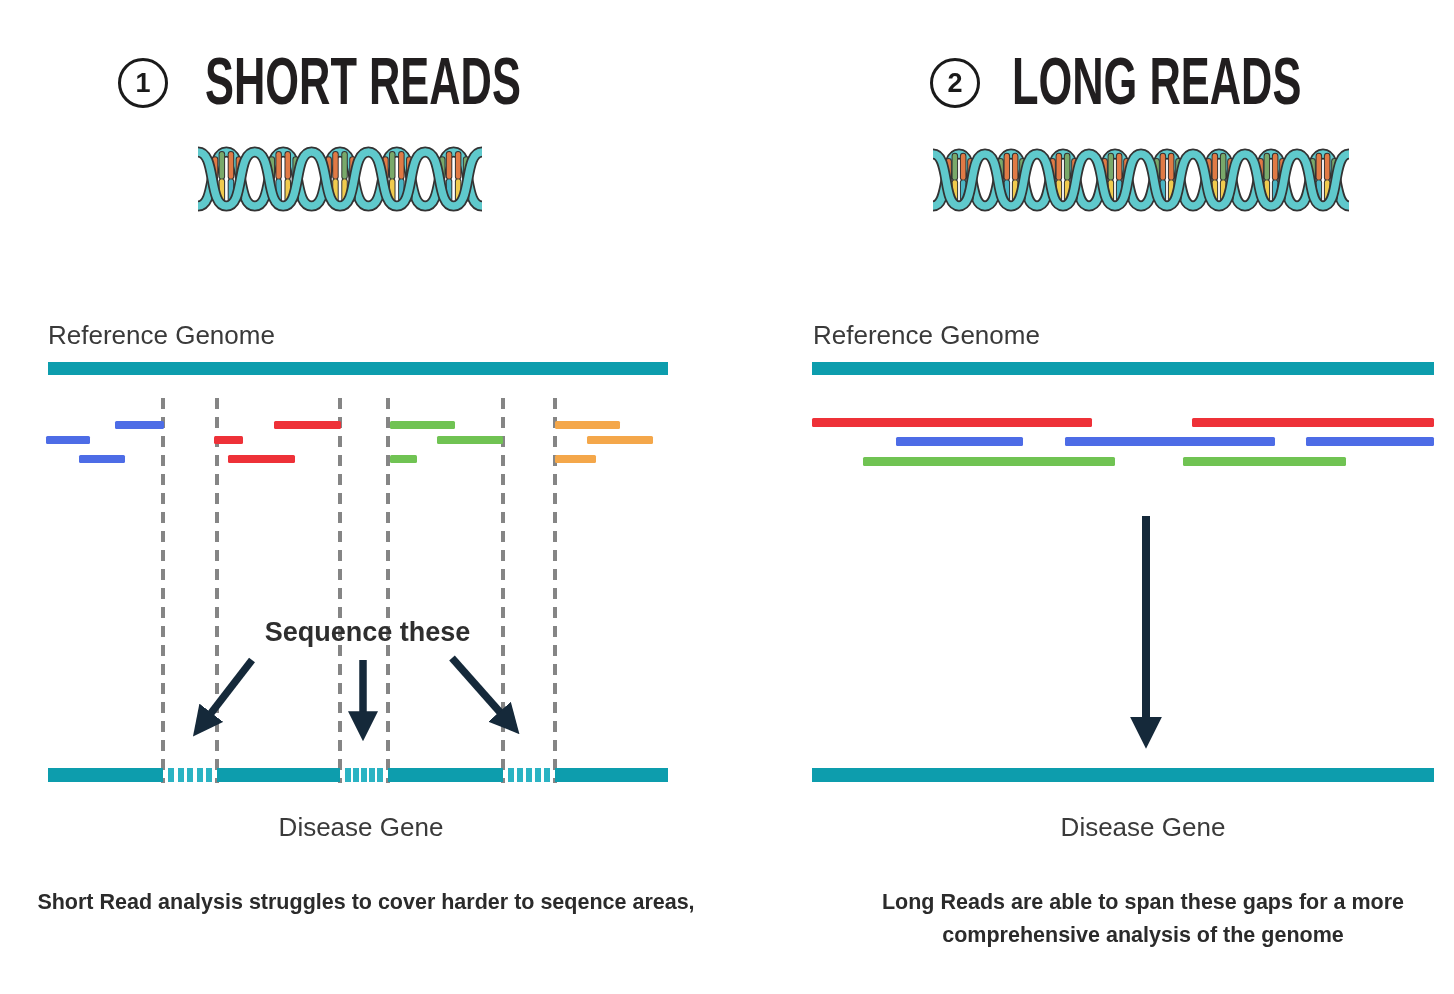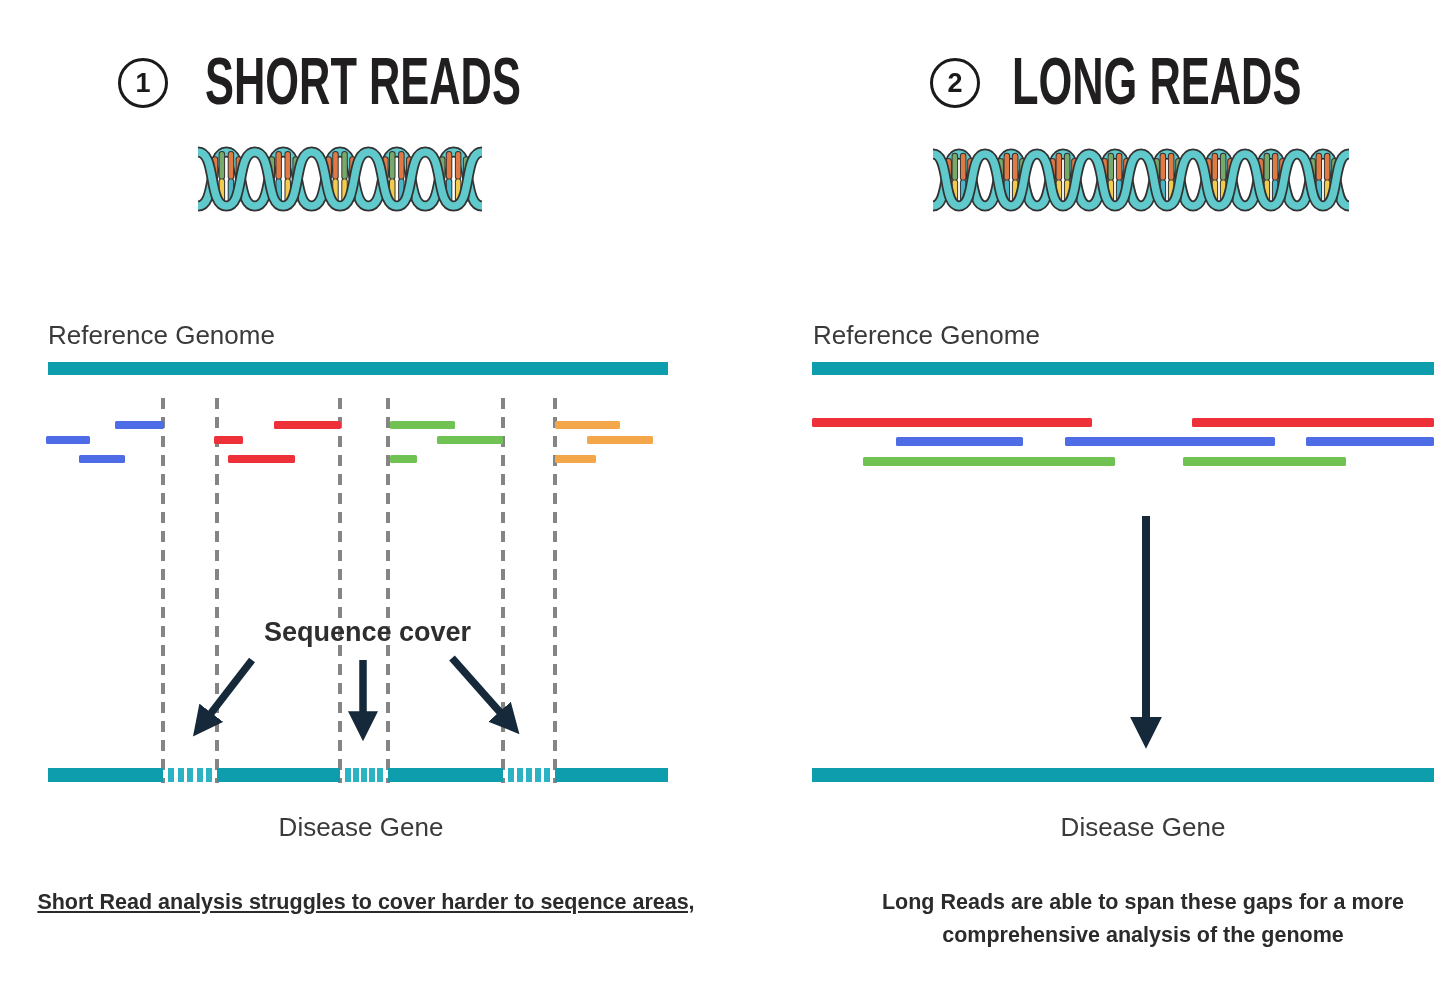--- a/index.html
+++ b/index.html
@@ -315,21 +315,21 @@
       <div class="read" style="left: 555px; top: 455px; width: 41px; height: 8px; background: rgb(244, 167, 74);"></div>
       <div class="read" style="left: 812px; top: 418px; width: 280px; height: 9px; background: rgb(238, 49, 56);"></div>
       <div class="read" style="left: 1192px; top: 418px; width: 242px; height: 9px; background: rgb(238, 49, 56);"></div>
       <div class="read" style="left: 896px; top: 437px; width: 127px; height: 9px; background: rgb(77, 108, 230);"></div>
       <div class="read" style="left: 1065px; top: 437px; width: 210px; height: 9px; background: rgb(77, 108, 230);"></div>
       <div class="read" style="left: 1306px; top: 437px; width: 128px; height: 9px; background: rgb(77, 108, 230);"></div>
       <div class="read" style="left: 863px; top: 457px; width: 252px; height: 9px; background: rgb(112, 195, 83);"></div>
       <div class="read" style="left: 1183px; top: 457px; width: 163px; height: 9px; background: rgb(112, 195, 83);"></div>
     </div>
 
-  <div class="seq-gaps-label" style="left:230px;top:617px;width:275px;">Sequence cover</div>
+  <div class="seq-gaps-label" style="left:230px;top:617px;width:275px;">Sequence these</div>
 
   <svg style="position:absolute;left:0;top:0;pointer-events:none;" width="1454" height="994" viewBox="0 0 1454 994">
     <defs>
       <marker id="ah" markerWidth="4" markerHeight="4" refX="2.9" refY="2" orient="auto" markerUnits="strokeWidth">
         <path id="ah-path" d="M0,0 L4,2 L0,4 Z"></path>
       </marker>
     </defs>
     <line class="arrow-line" x1="252" y1="660" x2="198" y2="730" marker-end="url(#ah)"></line>
     <line class="arrow-line" x1="363" y1="660" x2="363" y2="733" marker-end="url(#ah)"></line>
     <line class="arrow-line" x1="452" y1="658" x2="514" y2="728" marker-end="url(#ah)"></line>
@@ -355,21 +355,21 @@
       <div class="gene-bar-dash" style="left: 517px; top: 768px; width: 6px; height: 14px;"></div>
       <div class="gene-bar-dash" style="left: 526px; top: 768px; width: 6px; height: 14px;"></div>
       <div class="gene-bar-dash" style="left: 535px; top: 768px; width: 6px; height: 14px;"></div>
       <div class="gene-bar-dash" style="left: 544px; top: 768px; width: 6px; height: 14px;"></div>
       <div class="gene-bar-seg" style="left: 812px; top: 768px; width: 622px; height: 14px;"></div>
     </div>
 
   <div class="gene-label" style="left:211px;top:812px;width:300px;">Disease Gene</div>
   <div class="gene-label" style="left:993px;top:812px;width:300px;">Disease Gene</div>
 
-  <div class="caption" style="left:16px;top:886px;width:700px;text-decoration:underline;">
+  <div class="caption" style="left:16px;top:886px;width:700px;">
     <div>Short Read analysis struggles to cover harder to seqence areas,</div>
   </div>
   <div class="caption" style="left:793px;top:886px;width:700px;">
     <div>Long Reads are able to span these gaps for a more</div>
     <div>comprehensive analysis of the genome</div>
   </div>
 
 </div>
 
 </body></html>

